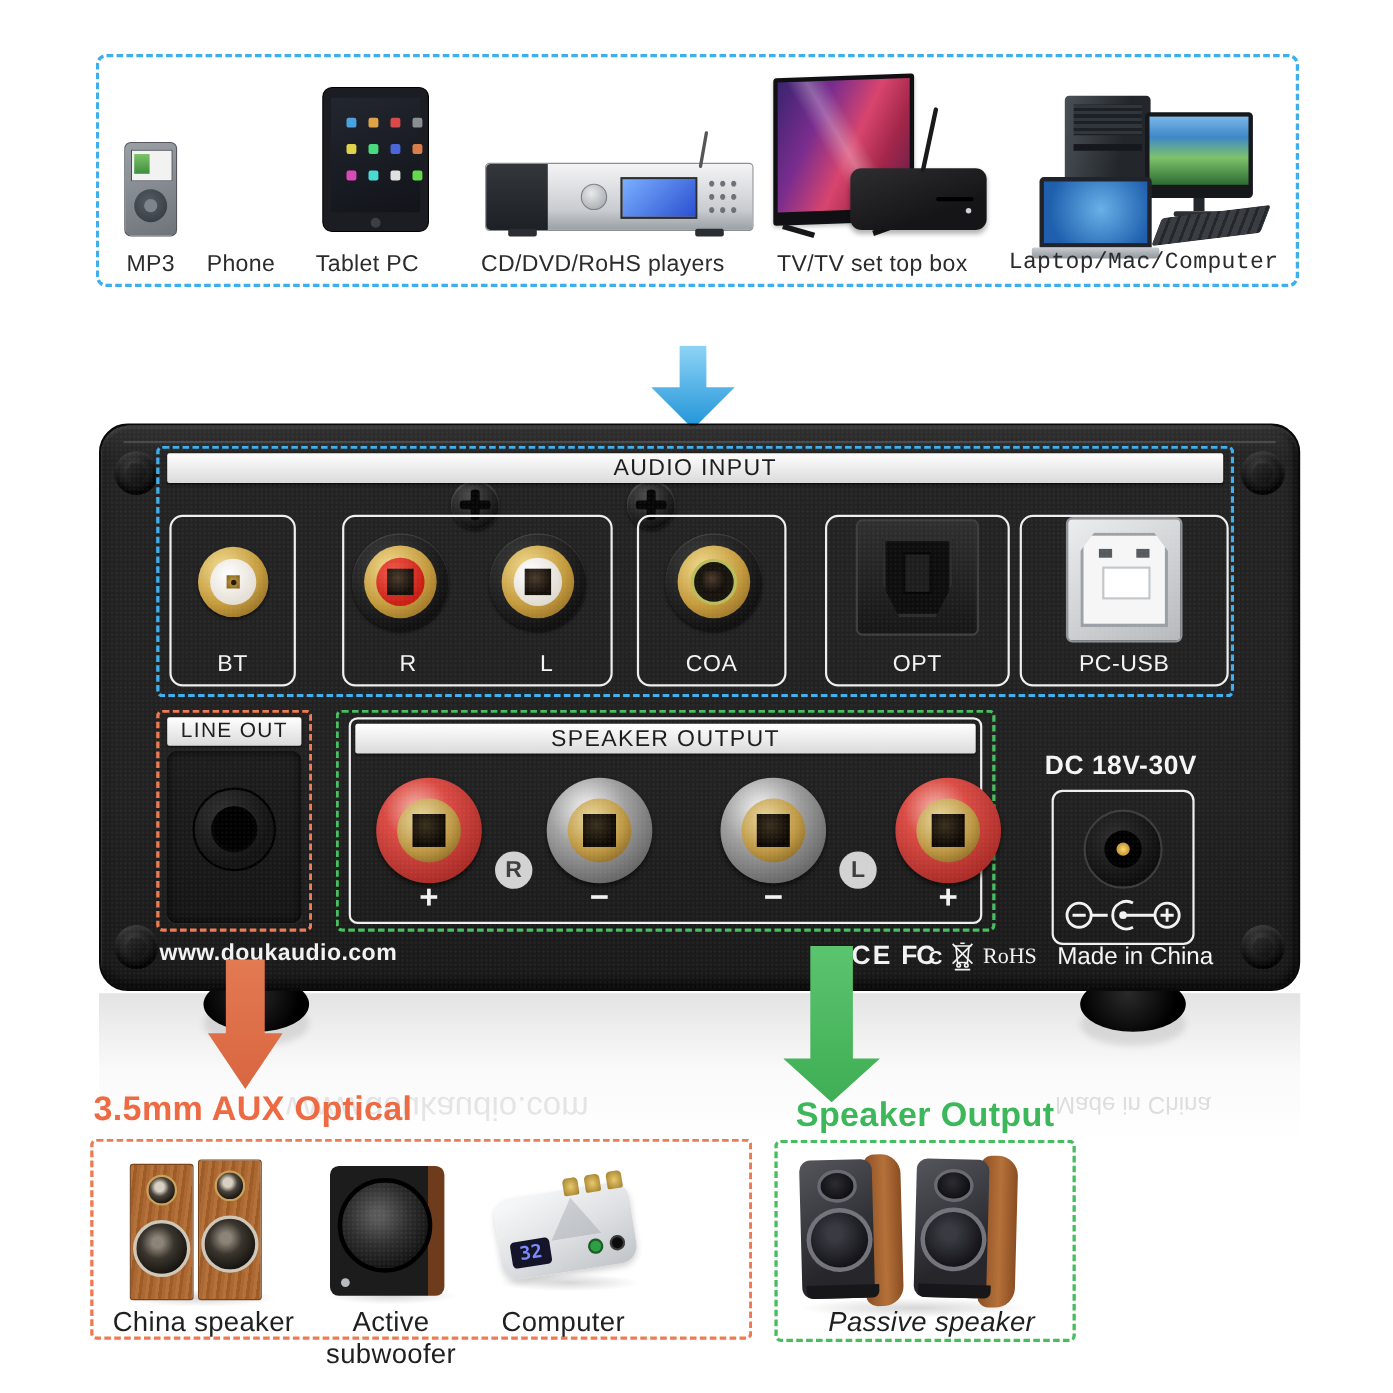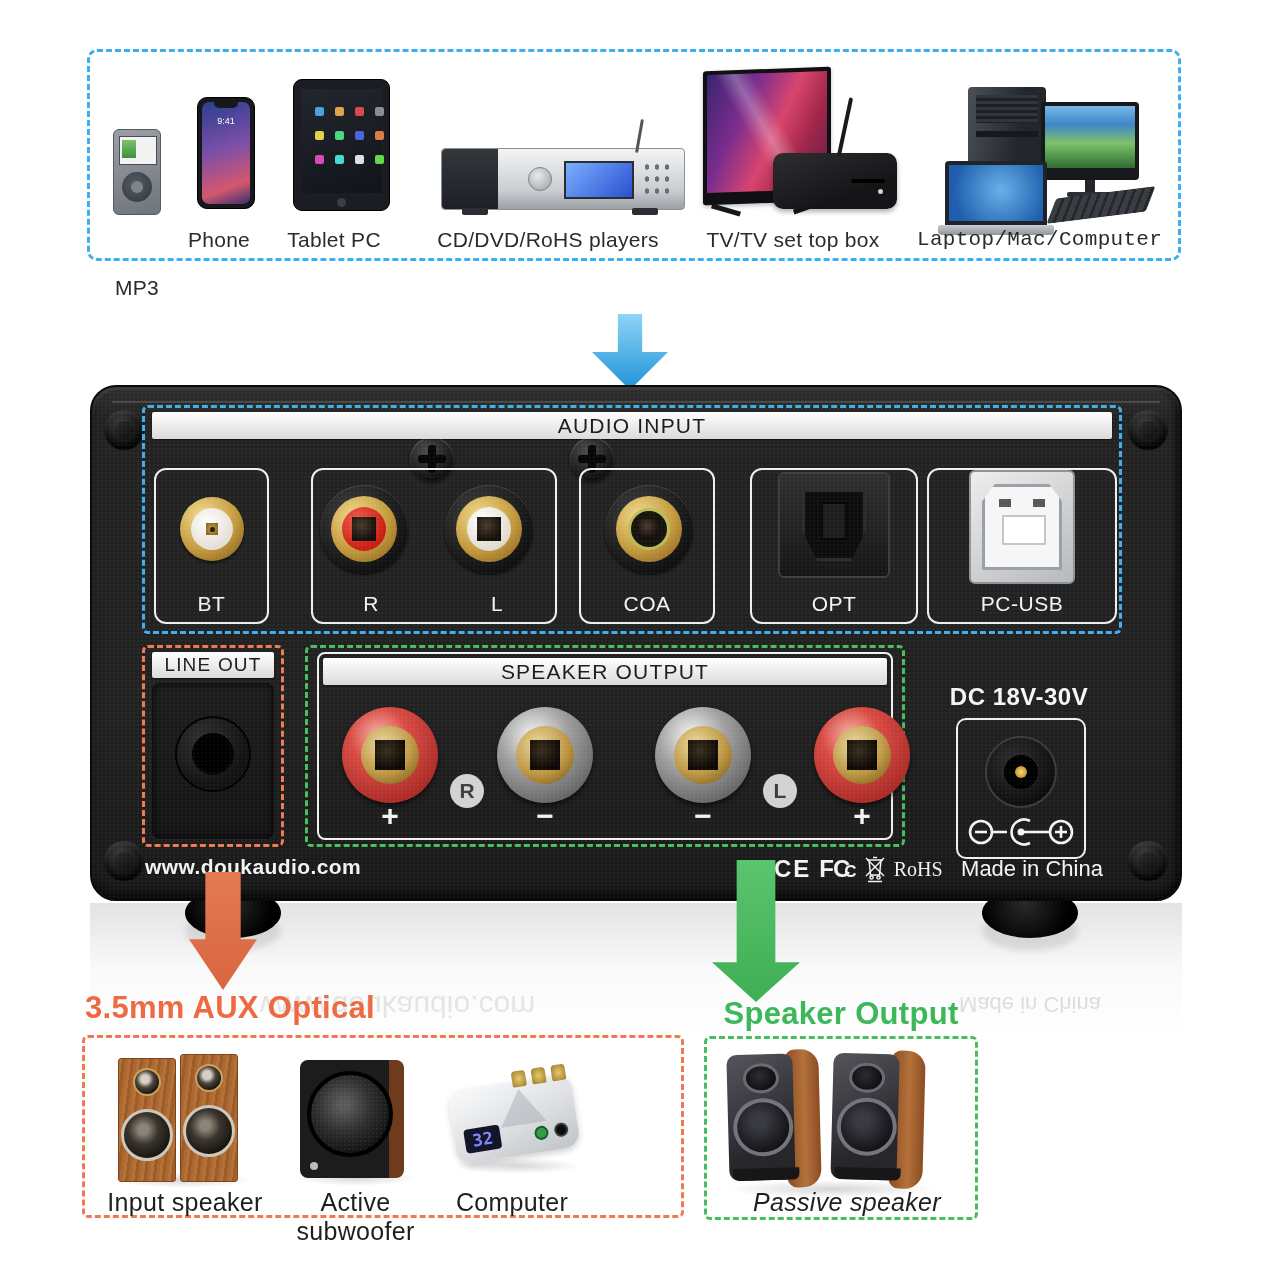--- a/index.html
+++ b/index.html
@@ -254,26 +254,20 @@
 
   <div class="src-box">
 
     <div class="ipod" style="left:23px;top:77px;">
       <div class="ipod-screen">
           <div class="ipod-art"></div>
         </div>
       <div class="ipod-wheel"></div>
     </div>
 
-    <div class="phone" style="left:107px;top:45px;">
-      <div class="phone-screen">
-        <div class="phone-time">9:41</div>
-      </div>
-      <div class="phone-notch"></div>
-    </div>
 
     <div class="tablet" style="left:203px;top:27px;">
       <div class="tablet-screen">
           <div class="tab-dots"></div>
         </div>
       <div class="tablet-home"></div>
     </div>
 
     <div class="cdp" style="left:351px;top:96px;">
       <div class="cdp-ant"></div>
@@ -307,21 +301,21 @@
       <div class="monitor-stand"></div>
       <div class="monitor-base"></div>
     </div>
     <div class="laptop" style="left:855px;top:109px;">
       <div class="laptop-screen"></div>
       <div class="laptop-deck"></div>
     </div>
     <div class="keyboard" style="left:961px;top:141px;"></div>
   </div>
 
-  <div class="dev-label" style="left:107px;width:60px;margin-top:48px;">MP3</div>
+  <div class="dev-label" style="left:107px;width:60px;">MP3</div>
   <div class="dev-label" style="left:179px;width:80px;">Phone</div>
   <div class="dev-label" style="left:284px;width:100px;">Tablet PC</div>
   <div class="dev-label" style="left:433px;width:230px;">CD/DVD/RoHS players</div>
   <div class="dev-label" style="left:693px;width:200px;">TV/TV set top box</div>
   <div class="dev-label" style="left:917px;width:224px;font-family:Liberation Mono, monospace;">Laptop/Mac/Computer</div>
 
   <div class="arrow arrow-blue"></div>
 
   <div class="reflection">
     <div class="refl-body"></div>
@@ -540,18 +534,18 @@
   </div>
   <div class="pspk" style="left:832px;top:1050px;transform:rotate(1.5deg);">
     <div class="pspk-wood"></div>
     <div class="pspk-front">
       <div class="pspk-t"></div>
       <div class="pspk-w"></div>
       <div class="pspk-base"></div>
     </div>
   </div>
 
-  <div class="bl-label" style="left:90px;width:190px;">Input speaker</div>
+  <div class="bl-label" style="left:90px;width:190px;">China speaker</div>
   <div class="bl-label" style="left:258px;width:195px;">Active subwoofer</div>
   <div class="bl-label" style="left:432px;width:160px;">Computer</div>
   <div class="bl-label" style="left:752px;width:190px;font-style:italic;">Passive speaker</div>
 
 </div>
 
 </body></html>

